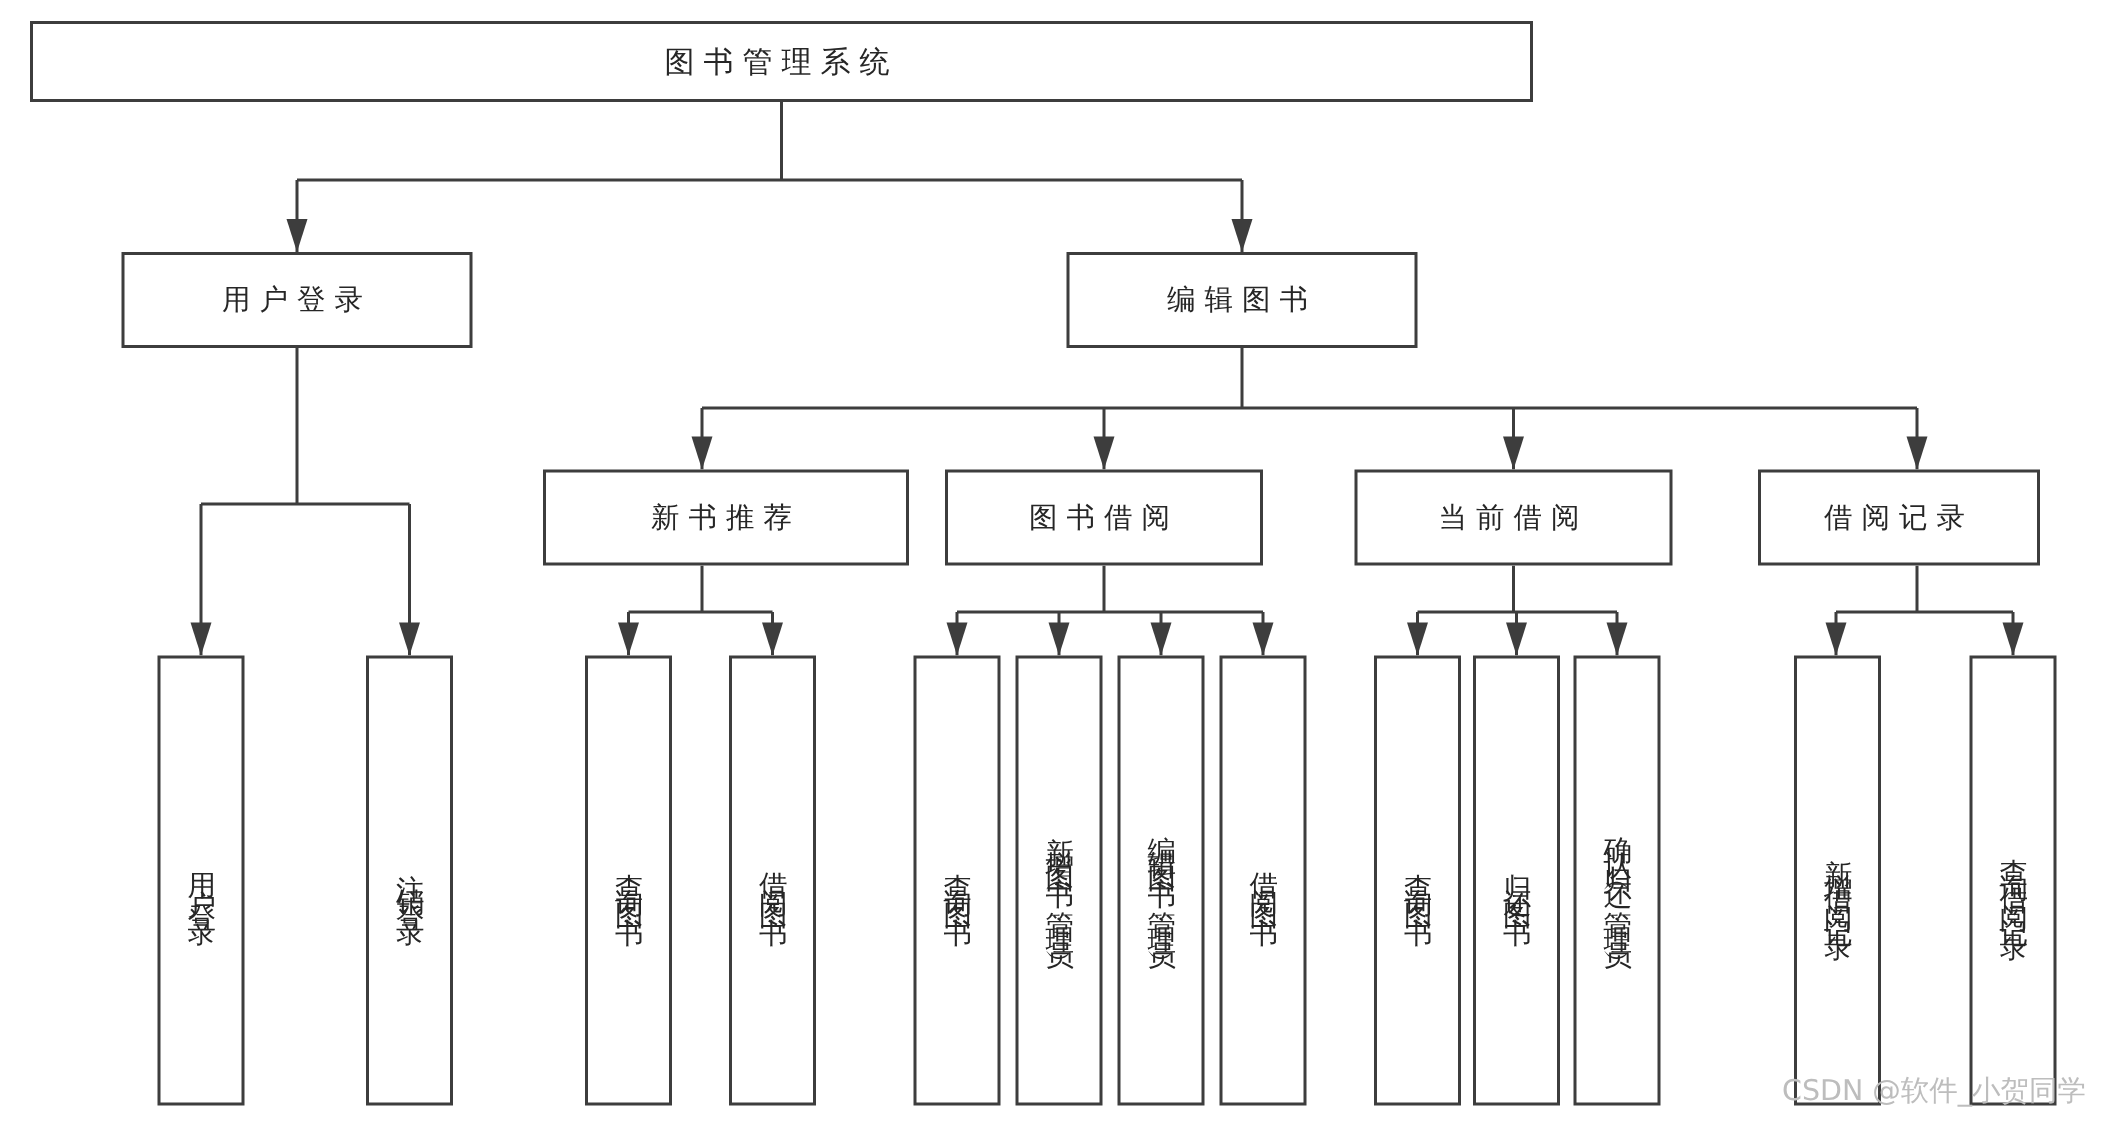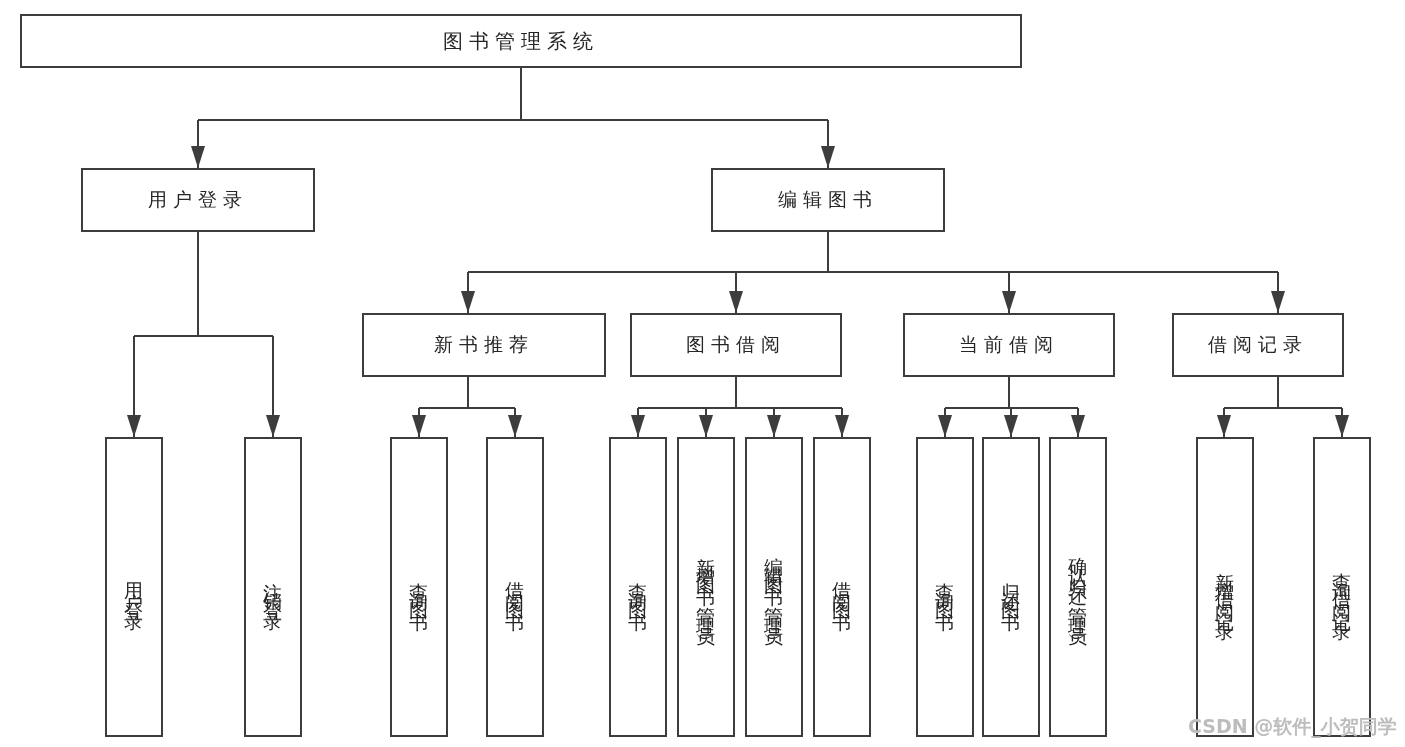--- a/index.html
+++ b/index.html
@@ -34,21 +34,20 @@
     font-size: 19px;
     letter-spacing: 10px;
     line-height: 1;
   }
   .watermark {
     position: absolute;
     left: 1188px; top: 714px;
     font-size: 19px;
     color: var(--watermark);
     white-space: nowrap;
-    font-weight: bold;
   }
 </style>
 </head>
 <body>
 
 <div class="canvas">
 
   <svg class="connectors" width="1405" height="747">
     <path d="
       M521 68 V120 M198 120 H828 M198 120 V168 M828 120 V168
@@ -82,21 +81,21 @@
   </svg>
 
   <div class="box h root" style="left:20px; top:14px; width:1002px; height:54px">图书管理系统</div>
 
   <div class="box h" style="left:81px; top:168px; width:234px; height:64px">用户登录</div>
   <div class="box h" style="left:711px; top:168px; width:234px; height:64px">编辑图书</div>
 
   <div class="box h" style="left:362px; top:313px; width:244px; height:64px">新书推荐</div>
   <div class="box h" style="left:630px; top:313px; width:212px; height:64px">图书借阅</div>
   <div class="box h" style="left:903px; top:313px; width:212px; height:64px">当前借阅</div>
-  <div class="box h" style="left:1172px; top:313px; width:172px; height:64px">借阅记录</div>
+  <div class="box h" style="left:1172px; top:313px; width:188px; height:64px">借阅记录</div>
 
   <div class="box v" style="left:105px; top:437px; width:58px; height:300px">
     <span class="vt">用户登录</span>
   </div>
   <div class="box v" style="left:244px; top:437px; width:58px; height:300px">
     <span class="vt">注销登录</span>
   </div>
 
   <div class="box v" style="left:390px; top:437px; width:58px; height:300px">
     <span class="vt">查询图书</span>

